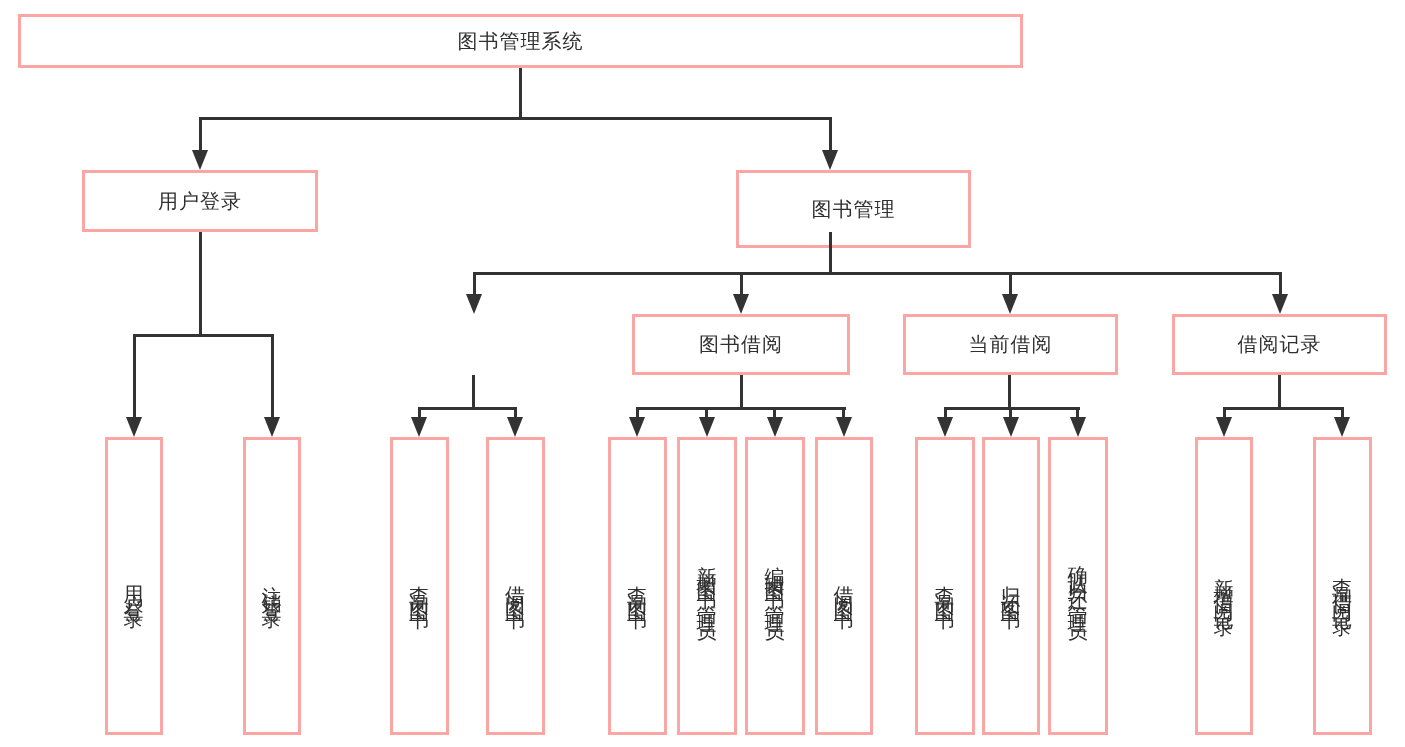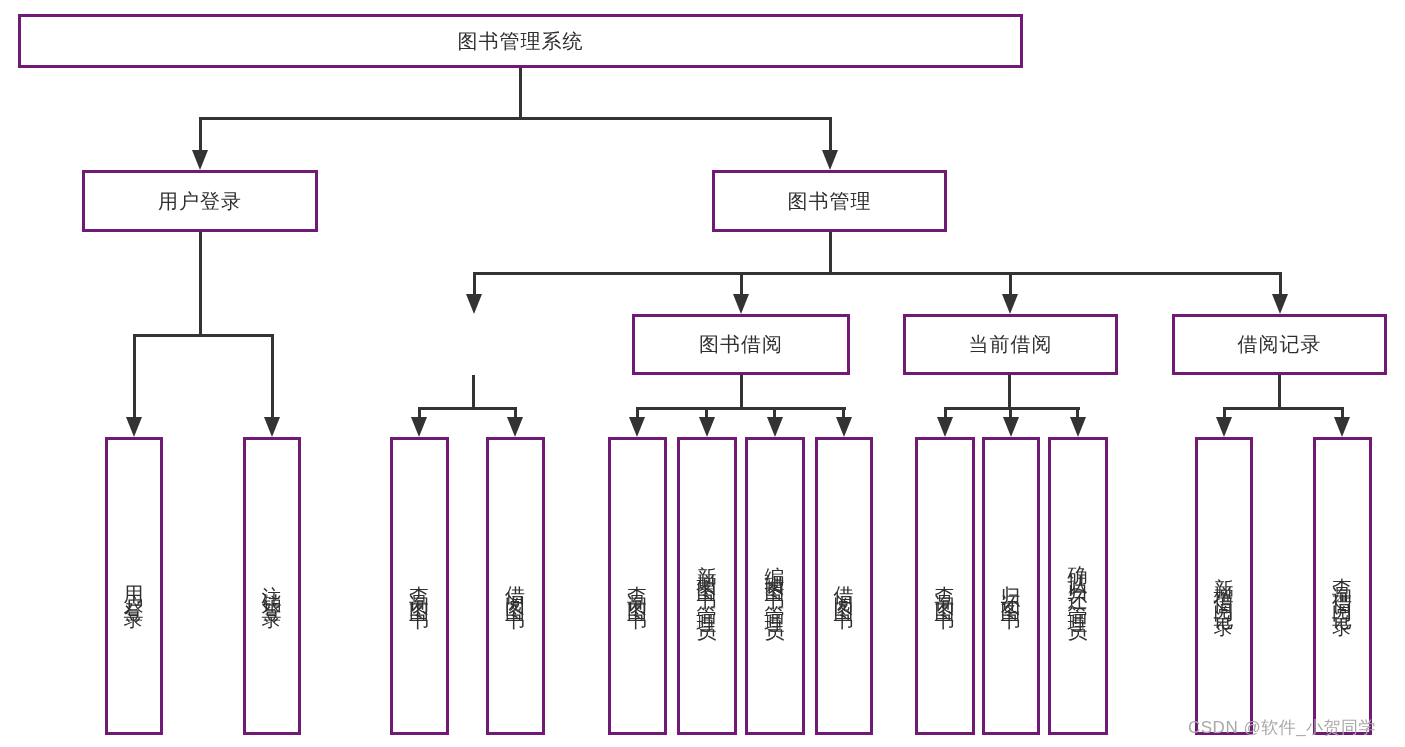--- a/index.html
+++ b/index.html
@@ -6,21 +6,21 @@
   #canvas {
     position:relative;
     width:1405px; height:747px;
     background:#ffffff;
     overflow:hidden;
     font-family:"Liberation Sans","DejaVu Sans",sans-serif;
   }
   .box {
     position:absolute;
     box-sizing:border-box;
-    border:3px solid #701a75;
+    border:3px solid #fca5a5;
     background:#ffffff;
     display:flex;
     align-items:center;
     justify-content:center;
     color:#2f2f2f;
   }
   .hbox { font-size:20px; letter-spacing:1px; }
   .vbox .vtxt {
     writing-mode:vertical-rl;
     font-size:20px;
@@ -54,21 +54,21 @@
   <div class="box hbox" style="left:18px;top:14px;width:1005px;height:54px">图书管理系统</div>
 
   <div class="ln" style="left:519px;top:68px;width:3px;height:50px"></div>
   <div class="ln" style="left:199px;top:117px;width:632px;height:3px"></div>
   <div class="ln" style="left:199px;top:117px;width:3px;height:35px"></div>
   <div class="ar" style="left:192px;top:150px"></div>
   <div class="ln" style="left:829px;top:117px;width:3px;height:35px"></div>
   <div class="ar" style="left:822px;top:150px"></div>
 
   <div class="box hbox" style="left:82px;top:170px;width:236px;height:62px">用户登录</div>
-  <div class="box hbox" style="left:712px;top:170px;width:235px;height:62px">图书管理</div>
+  <div class="box hbox" style="left:736px;top:170px;width:235px;height:78px">图书管理</div>
 
   <div class="ln" style="left:199px;top:232px;width:3px;height:104px"></div>
   <div class="ln" style="left:133px;top:334px;width:141px;height:3px"></div>
   <div class="ln" style="left:133px;top:334px;width:3px;height:84px"></div>
   <div class="ar" style="left:126px;top:417px"></div>
   <div class="ln" style="left:271px;top:334px;width:3px;height:84px"></div>
   <div class="ar" style="left:264px;top:417px"></div>
 
   <div class="ln" style="left:829px;top:232px;width:3px;height:42px"></div>
   <div class="ln" style="left:473px;top:272px;width:809px;height:3px"></div>
@@ -156,15 +156,14 @@
     <span class="vtxt">确认归还（管理员）</span>
   </div>
 
   <div class="box vbox" style="left:1195px;top:437px;width:58px;height:298px">
     <span class="vtxt">新增借阅记录</span>
   </div>
   <div class="box vbox" style="left:1313px;top:437px;width:59px;height:298px">
     <span class="vtxt">查询借阅记录</span>
   </div>
 
-  <div id="watermark">CSDN @软件_小贺同学</div>
 
 </div>
 
 </body></html>

